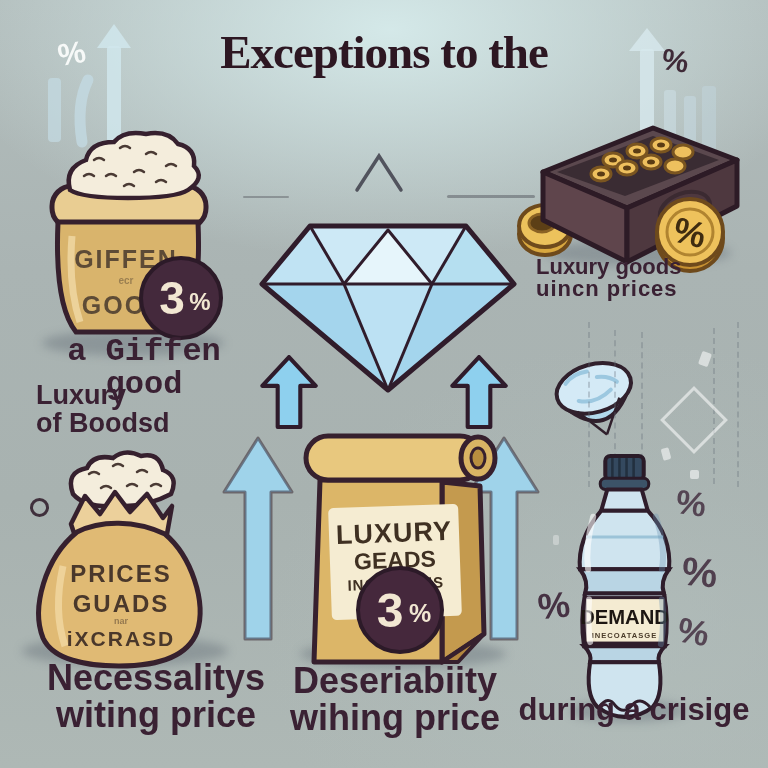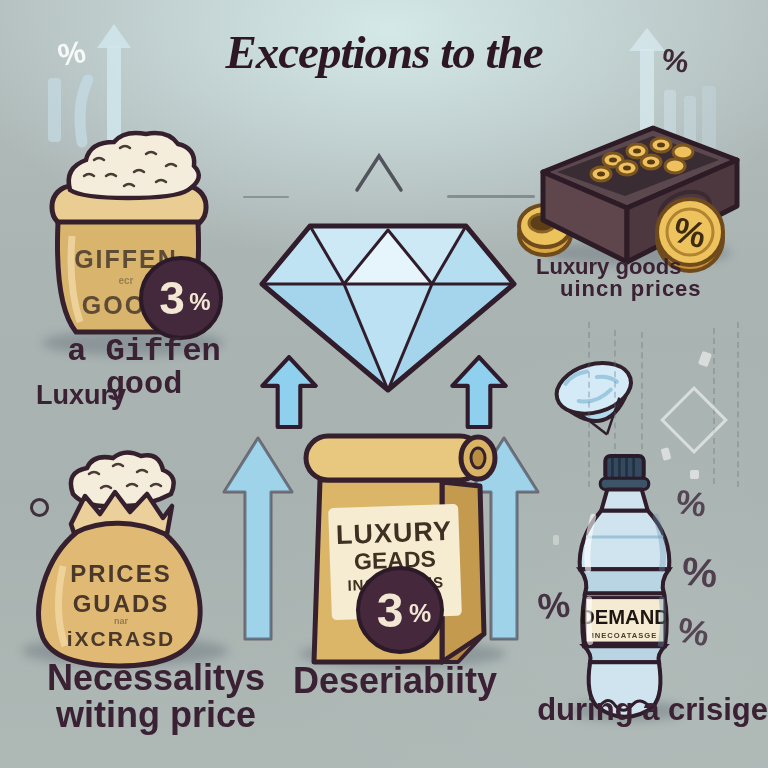--- a/index.html
+++ b/index.html
@@ -39,21 +39,21 @@
 
   <svg class="abs" style="left:628px;top:24px;" width="118" height="140" viewBox="0 0 118 140">
     <polygon points="19,4 37,27 1,27" fill="rgba(215,232,238,.8)"></polygon>
     <rect x="12" y="25" width="14" height="102" rx="3" fill="rgba(215,232,238,.8)"></rect>
     <rect x="36" y="66" width="12" height="58" rx="3" fill="rgba(205,224,232,.55)"></rect>
     <rect x="56" y="72" width="12" height="54" rx="3" fill="rgba(200,220,230,.5)"></rect>
     <rect x="74" y="62" width="14" height="76" rx="3" fill="rgba(196,216,226,.42)"></rect>
   </svg>
   <div class="abs" style="left:662px;top:44px;font-size:30px;font-weight:bold;color:#3f2b38;transform:rotate(9deg);">%</div>
 
-  <div class="abs title" style="top:28px;left:0;font-style:italic;">
+  <div class="abs title" style="top:28px;left:0;">
     <div>Exceptions to the</div>
   </div>
 
   <svg class="abs" style="left:352px;top:150px;" width="54" height="44" viewBox="0 0 54 44">
     <path d="M5,40 L27,6 L49,40" stroke="rgba(62,62,74,.85)" stroke-width="3.5" fill="none" stroke-linecap="round"></path>
   </svg>
   <div class="abs" style="left:243px;top:196px;width:46px;height:2px;background:rgba(60,60,70,.35);border-radius:2px;"></div>
   <div class="abs" style="left:447px;top:195px;width:88px;height:3px;background:rgba(60,60,70,.4);border-radius:2px;"></div>
 
   <div class="abs shadow" style="left:42px;top:330px;width:182px;height:26px;"></div>
@@ -82,20 +82,21 @@
     <text x="98" y="158" text-anchor="middle" font-size="10" font-weight="bold" fill="#5d4b36" opacity=".5">ecr</text>
     <text x="96" y="188" text-anchor="middle" font-size="25" font-weight="bold" fill="#5d4b36" letter-spacing="2">GOOD</text>
     <circle cx="153" cy="172" r="40" fill="#44293c" stroke="#2c1a28" stroke-width="4"></circle>
     <text x="144" y="188" text-anchor="middle" font-size="46" font-weight="bold" fill="#f2e7d2">3</text>
     <text x="172" y="184" text-anchor="middle" font-size="24" font-weight="bold" fill="#f2e7d2">%</text>
   </svg>
 
   <div class="abs caption" style="left:28px;top:336px;width:232px;text-align:center;font-size:32px;font-family:Liberation Mono, monospace;">a Giffen good</div>
   <div class="abs caption" style="left:36px;top:382px;font-size:27px;">
     <div>Luxury</div>
+    <div>of Boodsd</div>
   </div>
 
   <svg class="abs" style="left:252px;top:206px;" width="272" height="192" viewBox="0 0 272 192">
     <polygon points="58,20 214,20 262,78 136,184 10,78" fill="#cde9f6"></polygon>
     <polygon points="214,20 262,78 180,78" fill="#b5dff0"></polygon>
     <polygon points="58,20 10,78 92,78" fill="#c0e3f3"></polygon>
     <polygon points="92,78 136,24 180,78" fill="#e6f5fb"></polygon>
     <polygon points="10,78 262,78 136,184" fill="#a4d5ed"></polygon>
     <polygon points="92,78 180,78 136,184" fill="#bce1f3"></polygon>
     <g stroke="#301c2b" stroke-width="3" fill="none" stroke-linejoin="round">
@@ -141,21 +142,21 @@
     <g>
       <circle cx="175" cy="118" r="33" fill="#c89232" stroke="#6e4a1c" stroke-width="4"></circle>
       <circle cx="175" cy="112" r="33" fill="#eec25c" stroke="#6e4a1c" stroke-width="4"></circle>
       <circle cx="175" cy="112" r="23" fill="none" stroke="#b08430" stroke-width="3"></circle>
       <text x="175" y="125" text-anchor="middle" font-size="36" font-weight="bold" fill="#3f2c10" transform="rotate(14 175 112)">%</text>
     </g>
   </svg>
 
   <div class="abs caption" style="left:536px;top:256px;font-size:22px;">
     <div>Luxury goods</div>
-    <div style="letter-spacing:1px;margin-left:24px;">uincn prices</div>
+    <div style="letter-spacing:1px;">uincn prices</div>
   </div>
 
   <svg class="abs" style="left:260px;top:355px;" width="58" height="74" viewBox="0 0 56 72">
     <polygon points="28,2 54,30 39,30 39,70 17,70 17,30 2,30" fill="#8ed0ee" stroke="#2f1b2b" stroke-width="4" stroke-linejoin="round"></polygon>
   </svg>
   <svg class="abs" style="left:450px;top:355px;" width="58" height="74" viewBox="0 0 56 72">
     <polygon points="28,2 54,30 39,30 39,70 17,70 17,30 2,30" fill="#8ed0ee" stroke="#2f1b2b" stroke-width="4" stroke-linejoin="round"></polygon>
   </svg>
 
   <svg class="abs" style="left:222px;top:436px;" width="72" height="205" viewBox="0 0 72 205">
@@ -203,20 +204,21 @@
     <text x="106" y="200" text-anchor="middle" font-size="21" font-weight="bold" fill="#4a382b" letter-spacing="2">iXCRASD</text>
   </svg>
   <div class="abs" style="left:30px;top:498px;width:13px;height:13px;border:3px solid #40303c;border-radius:50%;"></div>
 
   <div class="abs caption" style="left:0px;top:660px;width:312px;text-align:center;font-size:36px;">
     <div>Necessalitys</div>
     <div>witing price</div>
   </div>
   <div class="abs caption" style="left:240px;top:663px;width:310px;text-align:center;font-size:36px;">
     <div>Deseriabiity</div>
+    <div>wihing price</div>
   </div>
 
   <svg class="abs" style="left:544px;top:348px;" width="104" height="100" viewBox="0 0 104 100">
     <g transform="rotate(-16 52 48)">
       <path d="M16,46 Q52,100 88,46" fill="#b3d9ec" stroke="#30202c" stroke-width="4" stroke-linejoin="round"></path>
       <ellipse cx="52" cy="40" rx="38" ry="24" fill="#d4eaf6" stroke="#30202c" stroke-width="4"></ellipse>
       <path d="M26,28 q10,-8 24,-6 M34,48 q16,8 34,-2 M58,30 q12,2 18,10" stroke="#9cc8e0" stroke-width="4" fill="none" stroke-linecap="round"></path>
       <line x1="30" y1="58" x2="52" y2="88" stroke="#30202c" stroke-width="2.5"></line>
       <line x1="74" y1="56" x2="52" y2="88" stroke="#30202c" stroke-width="2.5"></line>
     </g>
@@ -250,20 +252,20 @@
     <rect x="24" y="146" width="79" height="45" fill="#f4ebd2" stroke="#2f1d2b" stroke-width="3"></rect>
     <text x="63" y="172" text-anchor="middle" font-size="20" font-weight="bold" fill="#1d1612">DEMAND</text>
     <text x="63" y="186" text-anchor="middle" font-size="7.5" font-weight="bold" fill="#4a3b2a" letter-spacing="1">INECOATASGE</text>
     <path d="M23,194 Q31,202 29,210 L97,210 Q95,202 103,194 Z" fill="#b9d5e4" stroke="#2f1d2b" stroke-width="4"></path>
     <path d="M29,210 Q24,242 36,254 Q50,264 63,264 Q79,264 91,254 Q102,242 97,210 Z" fill="#cfe4ef" stroke="#2f1d2b" stroke-width="4"></path>
     <path d="M38,254 Q47,242 54,253 Q62,262 70,253 Q78,243 88,254" stroke="#2f1d2b" stroke-width="3" fill="none"></path>
     <path d="M32,66 Q24,96 27,118 M28,148 Q26,170 29,190" stroke="rgba(255,255,255,.6)" stroke-width="6" fill="none" stroke-linecap="round"></path>
     <path d="M94,66 Q104,96 100,118 M100,148 Q103,170 99,192" stroke="rgba(110,150,180,.35)" stroke-width="6" fill="none" stroke-linecap="round"></path>
   </svg>
 
-  <div class="abs caption" style="left:500px;top:694px;width:268px;text-align:right;font-size:31px;">during a crisige</div>
+  <div class="abs caption" style="left:500px;top:694px;width:268px;text-align:center;font-size:31px;">during a crisige</div>
 
   <div class="abs pct" style="left:538px;top:588px;font-size:36px;transform:rotate(-6deg);">%</div>
   <div class="abs pct" style="left:676px;top:486px;font-size:34px;transform:rotate(8deg);opacity:.85;">%</div>
   <div class="abs pct" style="left:682px;top:552px;font-size:40px;transform:rotate(5deg);opacity:.9;">%</div>
   <div class="abs pct" style="left:678px;top:614px;font-size:35px;transform:rotate(10deg);opacity:.85;">%</div>
 
 </div>
 
 </body></html>

